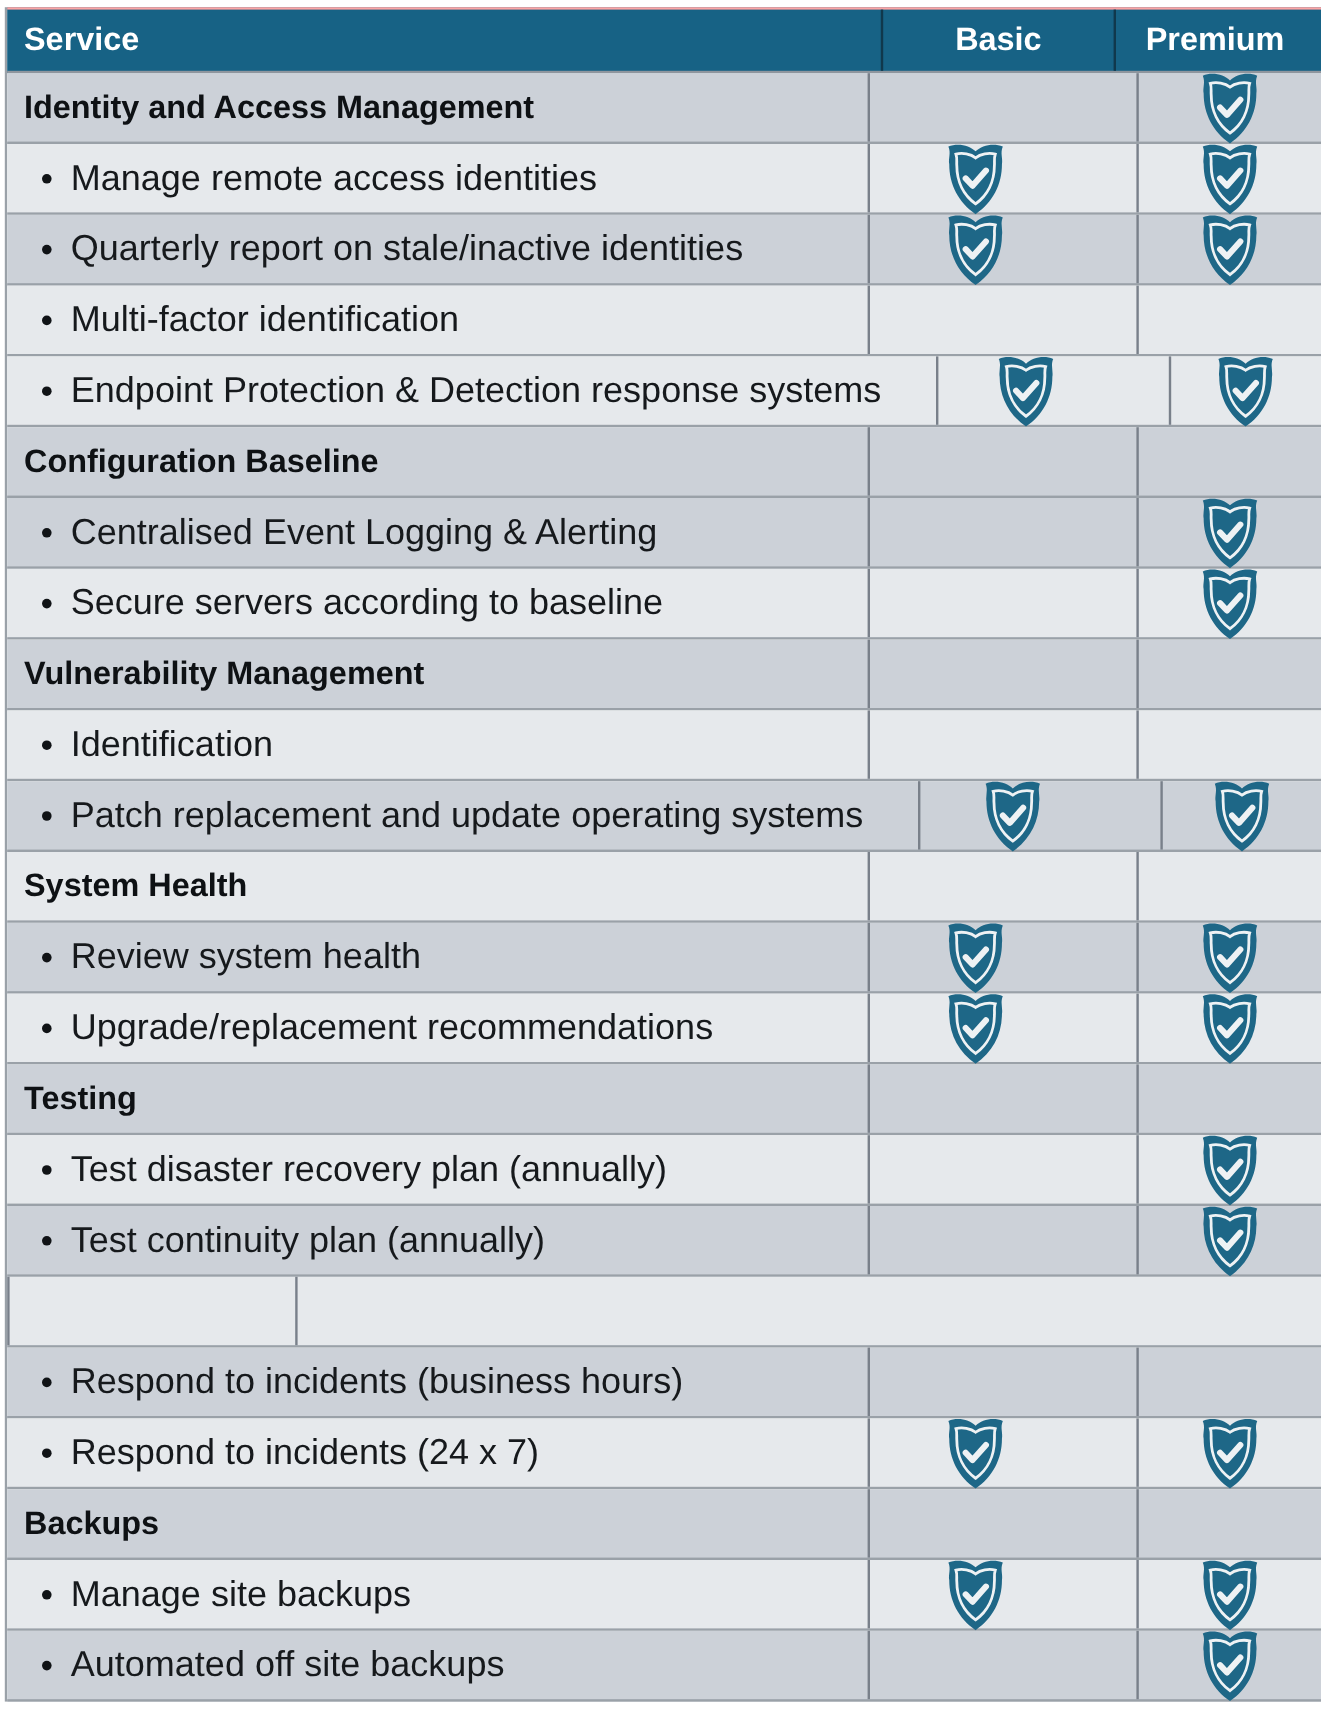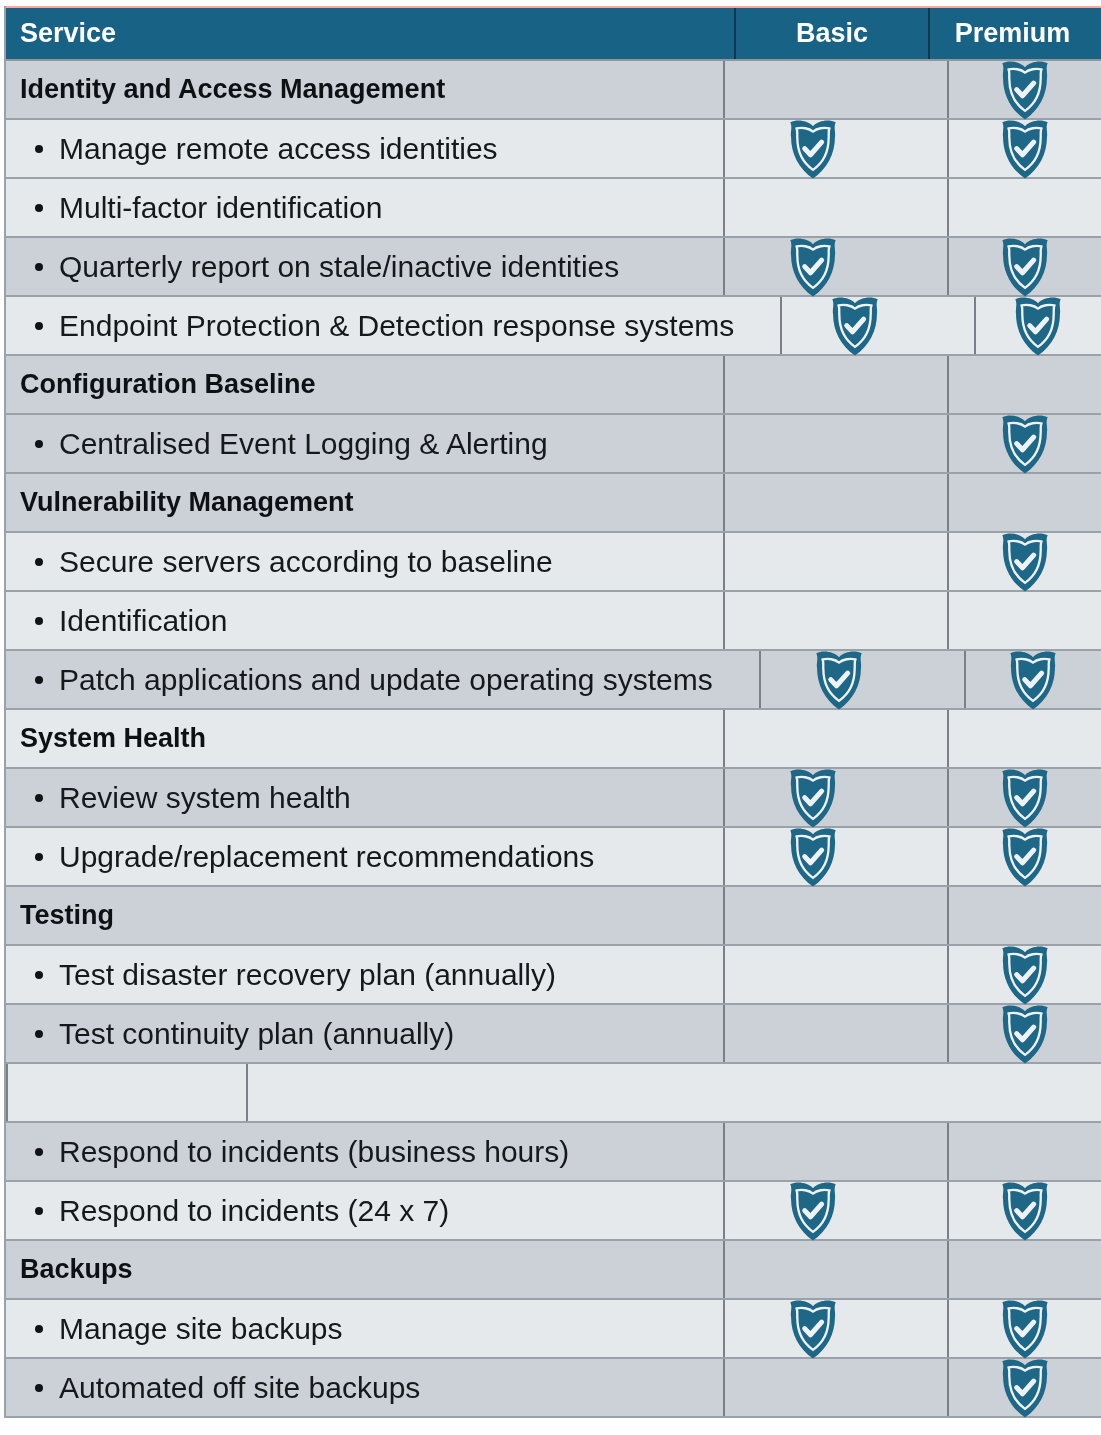--- a/index.html
+++ b/index.html
@@ -80,48 +80,48 @@
 </svg>
         </div>
     <div class="cell premium">
           <svg class="shield" viewBox="0 0 60 68" width="54" height="62" aria-hidden="true">
   <path class="sh-outer" d="M30 8.6 C24.5 2.8, 13 0.4, 4.8 4.2 C7.4 10.2, 4.6 15.2, 5.6 20.6 C5.6 39.5, 14.2 55.8, 30 66.8 C45.8 55.8, 54.4 39.5, 54.4 20.6 C55.4 15.2, 52.6 10.2, 55.2 4.2 C47 0.4, 35.5 2.8, 30 8.6 Z"></path>
   <path class="sh-inner" stroke-width="2.6" d="M30 14.6 C25.6 11, 17.6 9.6, 11.8 11.2 C13.2 15, 12.2 18.4, 12.6 21.8 C12.6 36.6, 19 49.4, 30 57.2 C41 49.4, 47.4 36.6, 47.4 21.8 C47.8 18.4, 46.8 15, 48.2 11.2 C42.4 9.6, 34.4 11, 30 14.6 Z"></path>
   <path class="sh-check" stroke-width="5.6" stroke-linecap="round" stroke-linejoin="round" d="M20.8 33.6 L27.2 40.4 L39.6 26.4"></path>
 </svg>
         </div>
   </div>
+      <div class="row body gray">
+    <div class="cell service">
+      <span class="bullet"></span>
+      <span class="label">Quarterly report on stale/inactive identities</span>
+    </div>
+    <div class="cell basic">
+          <svg class="shield" viewBox="0 0 60 68" width="54" height="62" aria-hidden="true">
+  <path class="sh-outer" d="M30 8.6 C24.5 2.8, 13 0.4, 4.8 4.2 C7.4 10.2, 4.6 15.2, 5.6 20.6 C5.6 39.5, 14.2 55.8, 30 66.8 C45.8 55.8, 54.4 39.5, 54.4 20.6 C55.4 15.2, 52.6 10.2, 55.2 4.2 C47 0.4, 35.5 2.8, 30 8.6 Z"></path>
+  <path class="sh-inner" stroke-width="2.6" d="M30 14.6 C25.6 11, 17.6 9.6, 11.8 11.2 C13.2 15, 12.2 18.4, 12.6 21.8 C12.6 36.6, 19 49.4, 30 57.2 C41 49.4, 47.4 36.6, 47.4 21.8 C47.8 18.4, 46.8 15, 48.2 11.2 C42.4 9.6, 34.4 11, 30 14.6 Z"></path>
+  <path class="sh-check" stroke-width="5.6" stroke-linecap="round" stroke-linejoin="round" d="M20.8 33.6 L27.2 40.4 L39.6 26.4"></path>
+</svg>
+        </div>
+    <div class="cell premium">
+          <svg class="shield" viewBox="0 0 60 68" width="54" height="62" aria-hidden="true">
+  <path class="sh-outer" d="M30 8.6 C24.5 2.8, 13 0.4, 4.8 4.2 C7.4 10.2, 4.6 15.2, 5.6 20.6 C5.6 39.5, 14.2 55.8, 30 66.8 C45.8 55.8, 54.4 39.5, 54.4 20.6 C55.4 15.2, 52.6 10.2, 55.2 4.2 C47 0.4, 35.5 2.8, 30 8.6 Z"></path>
+  <path class="sh-inner" stroke-width="2.6" d="M30 14.6 C25.6 11, 17.6 9.6, 11.8 11.2 C13.2 15, 12.2 18.4, 12.6 21.8 C12.6 36.6, 19 49.4, 30 57.2 C41 49.4, 47.4 36.6, 47.4 21.8 C47.8 18.4, 46.8 15, 48.2 11.2 C42.4 9.6, 34.4 11, 30 14.6 Z"></path>
+  <path class="sh-check" stroke-width="5.6" stroke-linecap="round" stroke-linejoin="round" d="M20.8 33.6 L27.2 40.4 L39.6 26.4"></path>
+</svg>
+        </div>
+  </div>
       <div class="row body light">
     <div class="cell service">
       <span class="bullet"></span>
       <span class="label">Multi-factor identification</span>
     </div>
     <div class="cell basic"></div>
     <div class="cell premium"></div>
   </div>
-      <div class="row body gray">
-    <div class="cell service">
-      <span class="bullet"></span>
-      <span class="label">Quarterly report on stale/inactive identities</span>
-    </div>
-    <div class="cell basic">
-          <svg class="shield" viewBox="0 0 60 68" width="54" height="62" aria-hidden="true">
-  <path class="sh-outer" d="M30 8.6 C24.5 2.8, 13 0.4, 4.8 4.2 C7.4 10.2, 4.6 15.2, 5.6 20.6 C5.6 39.5, 14.2 55.8, 30 66.8 C45.8 55.8, 54.4 39.5, 54.4 20.6 C55.4 15.2, 52.6 10.2, 55.2 4.2 C47 0.4, 35.5 2.8, 30 8.6 Z"></path>
-  <path class="sh-inner" stroke-width="2.6" d="M30 14.6 C25.6 11, 17.6 9.6, 11.8 11.2 C13.2 15, 12.2 18.4, 12.6 21.8 C12.6 36.6, 19 49.4, 30 57.2 C41 49.4, 47.4 36.6, 47.4 21.8 C47.8 18.4, 46.8 15, 48.2 11.2 C42.4 9.6, 34.4 11, 30 14.6 Z"></path>
-  <path class="sh-check" stroke-width="5.6" stroke-linecap="round" stroke-linejoin="round" d="M20.8 33.6 L27.2 40.4 L39.6 26.4"></path>
-</svg>
-        </div>
-    <div class="cell premium">
-          <svg class="shield" viewBox="0 0 60 68" width="54" height="62" aria-hidden="true">
-  <path class="sh-outer" d="M30 8.6 C24.5 2.8, 13 0.4, 4.8 4.2 C7.4 10.2, 4.6 15.2, 5.6 20.6 C5.6 39.5, 14.2 55.8, 30 66.8 C45.8 55.8, 54.4 39.5, 54.4 20.6 C55.4 15.2, 52.6 10.2, 55.2 4.2 C47 0.4, 35.5 2.8, 30 8.6 Z"></path>
-  <path class="sh-inner" stroke-width="2.6" d="M30 14.6 C25.6 11, 17.6 9.6, 11.8 11.2 C13.2 15, 12.2 18.4, 12.6 21.8 C12.6 36.6, 19 49.4, 30 57.2 C41 49.4, 47.4 36.6, 47.4 21.8 C47.8 18.4, 46.8 15, 48.2 11.2 C42.4 9.6, 34.4 11, 30 14.6 Z"></path>
-  <path class="sh-check" stroke-width="5.6" stroke-linecap="round" stroke-linejoin="round" d="M20.8 33.6 L27.2 40.4 L39.6 26.4"></path>
-</svg>
-        </div>
-  </div>
       <div class="row body light">
     <div class="cell service">
       <span class="bullet"></span>
       <span class="label">Endpoint Protection &amp; Detection response systems</span>
     </div>
     <div class="cell basic">
           <svg class="shield" viewBox="0 0 60 68" width="54" height="62" aria-hidden="true">
   <path class="sh-outer" d="M30 8.6 C24.5 2.8, 13 0.4, 4.8 4.2 C7.4 10.2, 4.6 15.2, 5.6 20.6 C5.6 39.5, 14.2 55.8, 30 66.8 C45.8 55.8, 54.4 39.5, 54.4 20.6 C55.4 15.2, 52.6 10.2, 55.2 4.2 C47 0.4, 35.5 2.8, 30 8.6 Z"></path>
   <path class="sh-inner" stroke-width="2.6" d="M30 14.6 C25.6 11, 17.6 9.6, 11.8 11.2 C13.2 15, 12.2 18.4, 12.6 21.8 C12.6 36.6, 19 49.4, 30 57.2 C41 49.4, 47.4 36.6, 47.4 21.8 C47.8 18.4, 46.8 15, 48.2 11.2 C42.4 9.6, 34.4 11, 30 14.6 Z"></path>
   <path class="sh-check" stroke-width="5.6" stroke-linecap="round" stroke-linejoin="round" d="M20.8 33.6 L27.2 40.4 L39.6 26.4"></path>
@@ -150,54 +150,54 @@
     </div>
     <div class="cell basic"></div>
     <div class="cell premium">
           <svg class="shield" viewBox="0 0 60 68" width="54" height="62" aria-hidden="true">
   <path class="sh-outer" d="M30 8.6 C24.5 2.8, 13 0.4, 4.8 4.2 C7.4 10.2, 4.6 15.2, 5.6 20.6 C5.6 39.5, 14.2 55.8, 30 66.8 C45.8 55.8, 54.4 39.5, 54.4 20.6 C55.4 15.2, 52.6 10.2, 55.2 4.2 C47 0.4, 35.5 2.8, 30 8.6 Z"></path>
   <path class="sh-inner" stroke-width="2.6" d="M30 14.6 C25.6 11, 17.6 9.6, 11.8 11.2 C13.2 15, 12.2 18.4, 12.6 21.8 C12.6 36.6, 19 49.4, 30 57.2 C41 49.4, 47.4 36.6, 47.4 21.8 C47.8 18.4, 46.8 15, 48.2 11.2 C42.4 9.6, 34.4 11, 30 14.6 Z"></path>
   <path class="sh-check" stroke-width="5.6" stroke-linecap="round" stroke-linejoin="round" d="M20.8 33.6 L27.2 40.4 L39.6 26.4"></path>
 </svg>
         </div>
   </div>
+      <div class="row body light">
+    <div class="cell service">
+      <span class="bullet"></span>
+      <span class="label">Secure servers according to baseline</span>
+    </div>
+    <div class="cell basic"></div>
+    <div class="cell premium">
+          <svg class="shield" viewBox="0 0 60 68" width="54" height="62" aria-hidden="true">
+  <path class="sh-outer" d="M30 8.6 C24.5 2.8, 13 0.4, 4.8 4.2 C7.4 10.2, 4.6 15.2, 5.6 20.6 C5.6 39.5, 14.2 55.8, 30 66.8 C45.8 55.8, 54.4 39.5, 54.4 20.6 C55.4 15.2, 52.6 10.2, 55.2 4.2 C47 0.4, 35.5 2.8, 30 8.6 Z"></path>
+  <path class="sh-inner" stroke-width="2.6" d="M30 14.6 C25.6 11, 17.6 9.6, 11.8 11.2 C13.2 15, 12.2 18.4, 12.6 21.8 C12.6 36.6, 19 49.4, 30 57.2 C41 49.4, 47.4 36.6, 47.4 21.8 C47.8 18.4, 46.8 15, 48.2 11.2 C42.4 9.6, 34.4 11, 30 14.6 Z"></path>
+  <path class="sh-check" stroke-width="5.6" stroke-linecap="round" stroke-linejoin="round" d="M20.8 33.6 L27.2 40.4 L39.6 26.4"></path>
+</svg>
+        </div>
+  </div>
       <div class="row body gray section">
     <div class="cell service">
 
       <span class="label">Vulnerability Management</span>
     </div>
     <div class="cell basic"></div>
     <div class="cell premium"></div>
   </div>
       <div class="row body light">
     <div class="cell service">
       <span class="bullet"></span>
-      <span class="label">Secure servers according to baseline</span>
-    </div>
-    <div class="cell basic"></div>
-    <div class="cell premium">
-          <svg class="shield" viewBox="0 0 60 68" width="54" height="62" aria-hidden="true">
-  <path class="sh-outer" d="M30 8.6 C24.5 2.8, 13 0.4, 4.8 4.2 C7.4 10.2, 4.6 15.2, 5.6 20.6 C5.6 39.5, 14.2 55.8, 30 66.8 C45.8 55.8, 54.4 39.5, 54.4 20.6 C55.4 15.2, 52.6 10.2, 55.2 4.2 C47 0.4, 35.5 2.8, 30 8.6 Z"></path>
-  <path class="sh-inner" stroke-width="2.6" d="M30 14.6 C25.6 11, 17.6 9.6, 11.8 11.2 C13.2 15, 12.2 18.4, 12.6 21.8 C12.6 36.6, 19 49.4, 30 57.2 C41 49.4, 47.4 36.6, 47.4 21.8 C47.8 18.4, 46.8 15, 48.2 11.2 C42.4 9.6, 34.4 11, 30 14.6 Z"></path>
-  <path class="sh-check" stroke-width="5.6" stroke-linecap="round" stroke-linejoin="round" d="M20.8 33.6 L27.2 40.4 L39.6 26.4"></path>
-</svg>
-        </div>
-  </div>
-      <div class="row body light">
-    <div class="cell service">
-      <span class="bullet"></span>
       <span class="label">Identification</span>
     </div>
     <div class="cell basic"></div>
     <div class="cell premium"></div>
   </div>
       <div class="row body gray">
     <div class="cell service">
       <span class="bullet"></span>
-      <span class="label">Patch applications and update operating systems</span>
+      <span class="label">Patch replacement and update operating systems</span>
     </div>
     <div class="cell basic">
           <svg class="shield" viewBox="0 0 60 68" width="54" height="62" aria-hidden="true">
   <path class="sh-outer" d="M30 8.6 C24.5 2.8, 13 0.4, 4.8 4.2 C7.4 10.2, 4.6 15.2, 5.6 20.6 C5.6 39.5, 14.2 55.8, 30 66.8 C45.8 55.8, 54.4 39.5, 54.4 20.6 C55.4 15.2, 52.6 10.2, 55.2 4.2 C47 0.4, 35.5 2.8, 30 8.6 Z"></path>
   <path class="sh-inner" stroke-width="2.6" d="M30 14.6 C25.6 11, 17.6 9.6, 11.8 11.2 C13.2 15, 12.2 18.4, 12.6 21.8 C12.6 36.6, 19 49.4, 30 57.2 C41 49.4, 47.4 36.6, 47.4 21.8 C47.8 18.4, 46.8 15, 48.2 11.2 C42.4 9.6, 34.4 11, 30 14.6 Z"></path>
   <path class="sh-check" stroke-width="5.6" stroke-linecap="round" stroke-linejoin="round" d="M20.8 33.6 L27.2 40.4 L39.6 26.4"></path>
 </svg>
         </div>
     <div class="cell premium">
           <svg class="shield" viewBox="0 0 60 68" width="54" height="62" aria-hidden="true">

